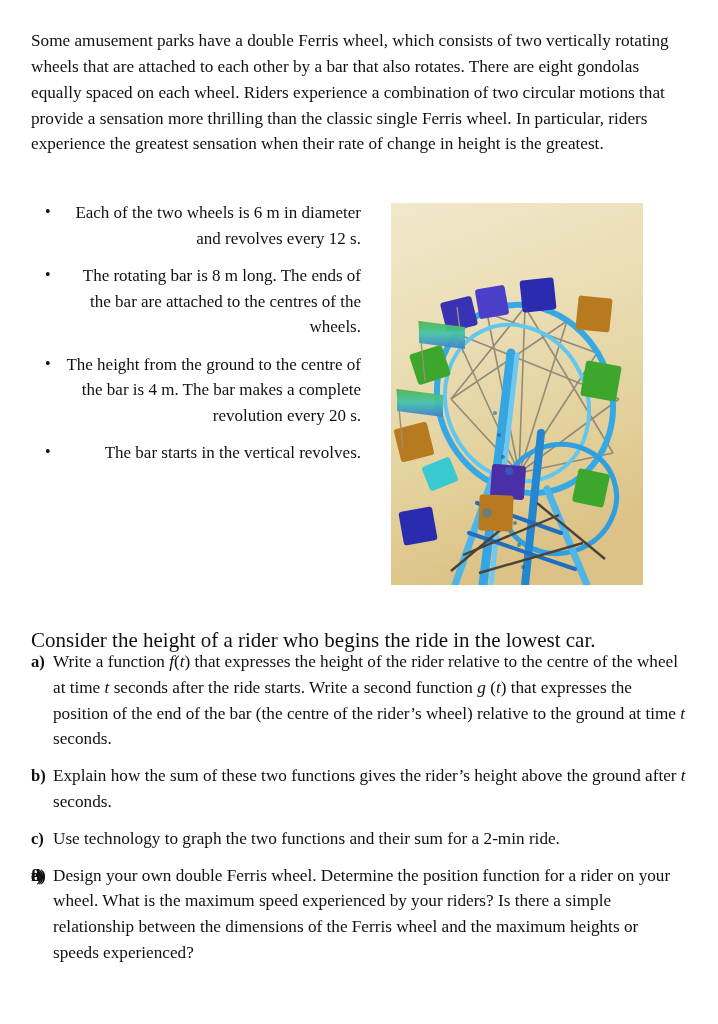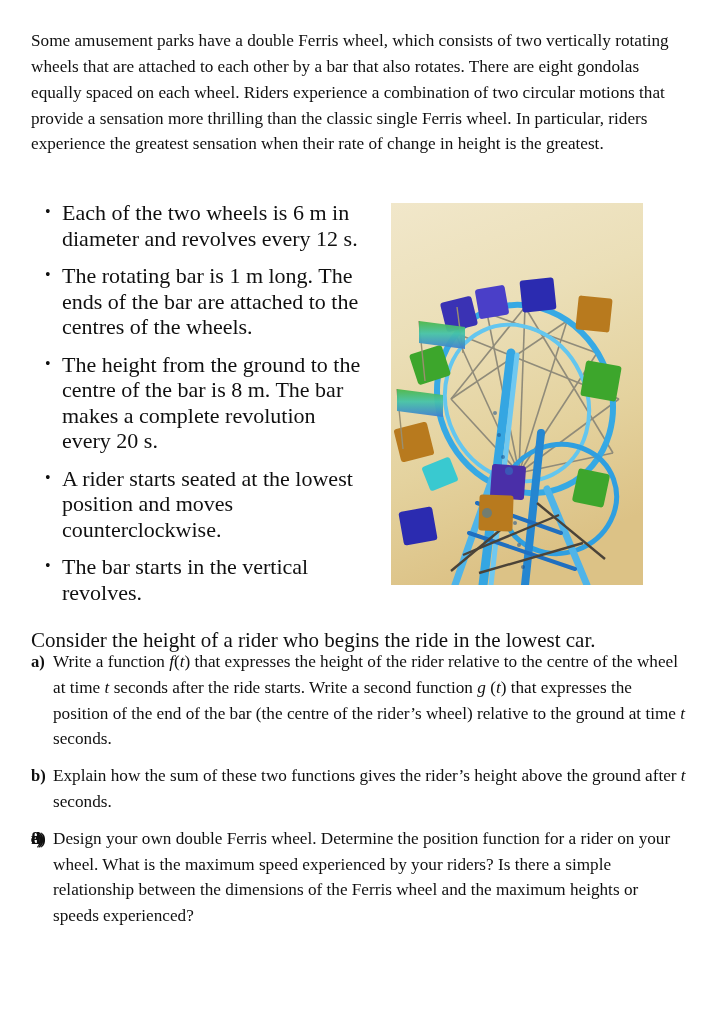--- a/index.html
+++ b/index.html
@@ -42,22 +42,23 @@
     top: 200px;
     width: 330px;
     margin: 0;
     padding: 0;
     list-style: none;
   }
   .facts li {
     position: relative;
     padding-left: 31px;
     margin-bottom: 12px;
-    font-size: 22px;
+    font-size: 17px;
     line-height: 25.5px;
+    text-align: right;
   }
   .facts li::before {
     content: "\2022";
     position: absolute;
     left: 14px;
     top: -1px;
     font-size: 16px;
     line-height: 25.5px;
   }
 
@@ -112,23 +113,22 @@
 </style>
 </head>
 <body>
 
 <div class="page">
 
   <p class="intro">Some amusement parks have a double Ferris wheel, which consists of two vertically rotating wheels that are attached to each other by a bar that also rotates. There are eight gondolas equally spaced on each wheel. Riders experience a combination of two circular motions that provide a sensation more thrilling than the classic single Ferris wheel. In particular, riders experience the greatest sensation when their rate of change in height is the greatest.</p>
 
   <ul class="facts">
     <li>Each of the two wheels is 6 m in diameter and revolves every 12 s.</li>
-    <li>The rotating bar is 1 m long. The ends of the bar are attached to the centres of the wheels.</li>
-    <li>The height from the ground to the centre of the bar is 8 m. The bar makes a complete revolution every 20 s.</li>
-    <li>A rider starts seated at the lowest position and moves counterclockwise.</li>
+    <li>The rotating bar is 8 m long. The ends of the bar are attached to the centres of the wheels.</li>
+    <li>The height from the ground to the centre of the bar is 4 m. The bar makes a complete revolution every 20 s.</li>
     <li>The bar starts in the vertical revolves.</li>
   </ul>
 
   <div class="photo">
     <svg width="252" height="382" viewBox="0 0 252 382">
       <defs>
         <linearGradient id="sky" x1="0" y1="0" x2="0.25" y2="1">
           <stop offset="0%" stop-color="#f1e7ca"></stop>
           <stop offset="35%" stop-color="#ebdfb8"></stop>
           <stop offset="70%" stop-color="#e4d29e"></stop>
@@ -243,20 +243,21 @@
     <li>
       <span class="marker">a)</span>
       <span class="qtext">Write a function <i class="mv">f</i>(<i class="mv">t</i>) that expresses the height of the rider relative to the centre of the wheel at time <i class="mv">t</i> seconds after the ride starts. Write a second function <i class="mv">g</i> (<i class="mv">t</i>) that expresses the position of the end of the bar (the centre of the rider’s wheel) relative to the ground at time <i class="mv">t</i> seconds.</span>
     </li>
     <li>
       <span class="marker">b)</span>
       <span class="qtext">Explain how the sum of these two functions gives the rider’s height above the ground after <i class="mv">t</i> seconds.</span>
     </li>
     <li>
       <span class="marker">c)</span>
+      <span class="qtext">Use technology to graph the two functions and their sum for a 2-min ride.</span>
     </li>
     <li>
       <span class="marker">d)</span>
     </li>
     <li>
       <span class="marker">e)</span>
     </li>
     <li>
       <span class="marker">f)</span>
       <span class="qtext">Design your own double Ferris wheel. Determine the position function for a rider on your wheel. What is the maximum speed experienced by your riders? Is there a simple relationship between the dimensions of the Ferris wheel and the maximum heights or speeds experienced?</span>

